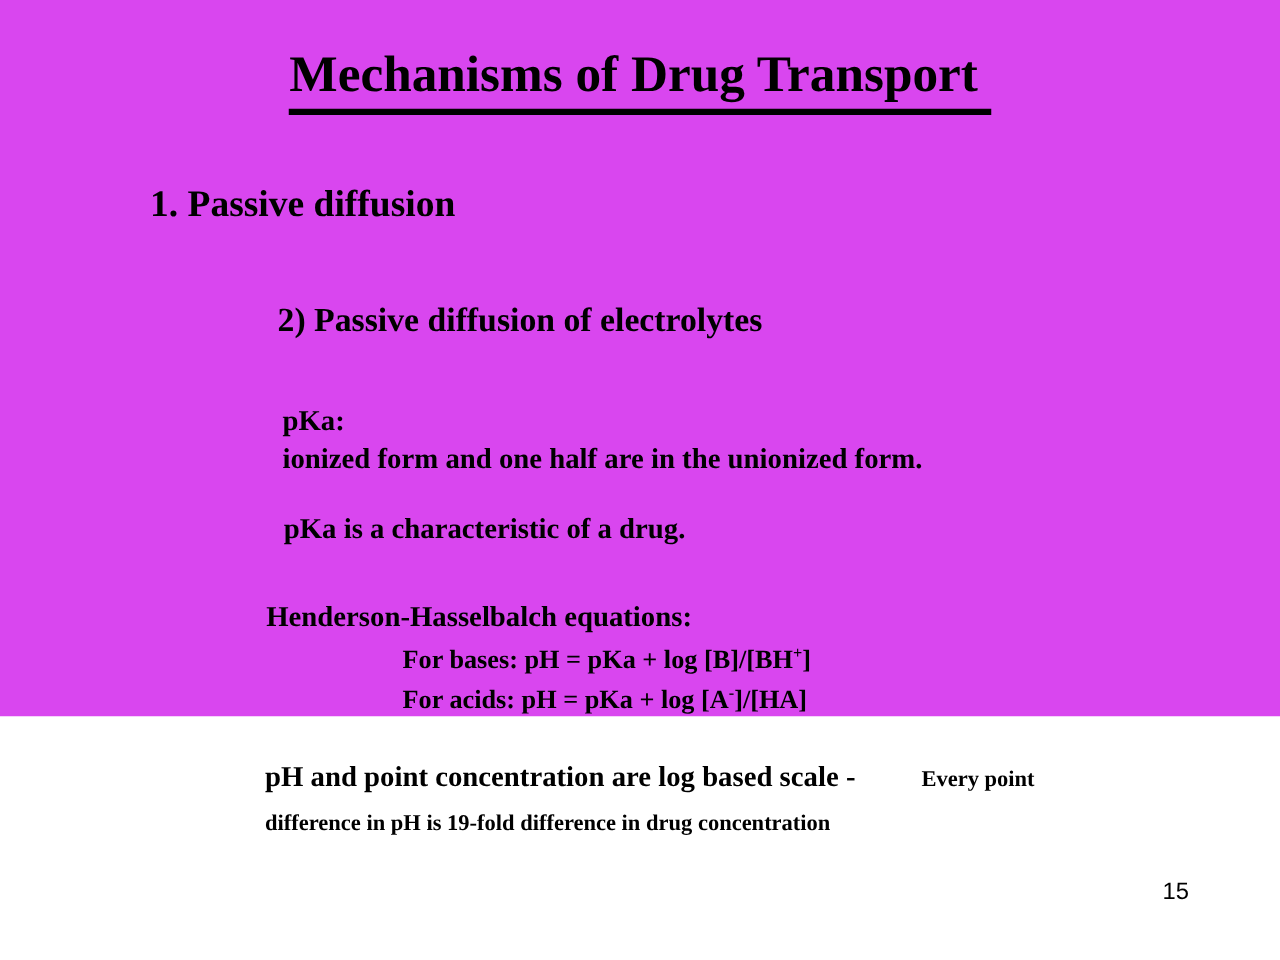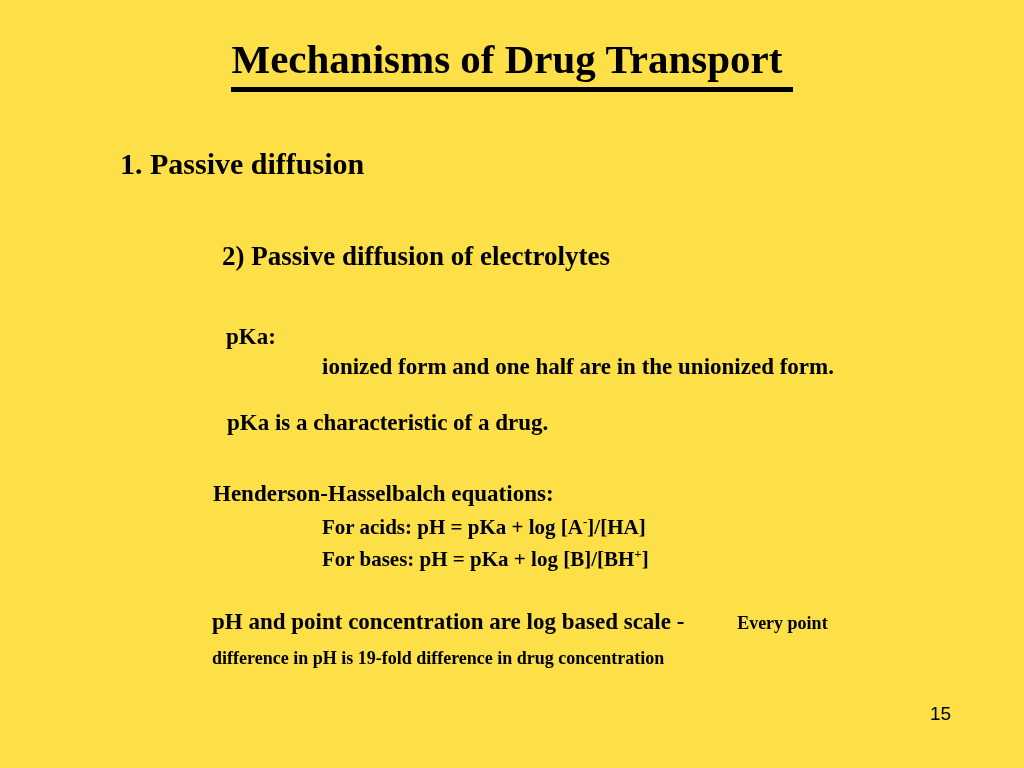--- a/index.html
+++ b/index.html
@@ -12,22 +12,22 @@
     height: 768px;
     background: #ffffff;
     font-family: "Liberation Serif", "DejaVu Serif", serif;
     color: #000000;
     overflow: hidden;
     position: relative;
   }
   .slide {
     position: relative;
     width: 1024px;
-    height: 768px;
-    background: #fde047;
+    height: 573px;
+    background: #d946ef;
   }
 
   
   .title {
     position: absolute;
     left: 0;
     top: 38px;
     width: 1024px;
     text-align: center;
     font-size: 41px;
@@ -80,21 +80,20 @@
     margin-top: 15px;
   }
   .pka-def .term {
     width: 96px;
     flex: 0 0 96px;
   }
   .pka-def .body {
     flex: 1 1 auto;
   }
   .pka-def .cont {
-    margin-left: 96px;
     white-space: pre;
   }
 
   
   .pka-char {
     position: absolute;
     left: 227px;
     top: 408px;
     font-size: 23px;
     font-weight: bold;
@@ -179,22 +178,22 @@
       <span class="term">pKa:</span>
     </div>
     <div class="cont">ionized form and one half are in the unionized form.</div>
   </div>
 
   <div class="pka-char">pKa is a characteristic of a drug.</div>
 
   <div class="hh-head">Henderson-Hasselbalch equations:</div>
 
   <div class="hh-eqs">
+    <div><span>For bases: pH = pKa + log [B]/[BH</span><sup>+</sup><span>]</span></div>
     <div><span>For acids: pH = pKa + log [A</span><sup>-</sup><span>]/[HA]</span></div>
-    <div><span>For bases: pH = pKa + log [B]/[BH</span><sup>+</sup><span>]</span></div>
   </div>
 
   <div class="logpara">
     <span class="big">pH and point concentration are log based scale - </span><span class="small">Every point</span>
     <div class="line2">difference in pH is 19-fold difference in drug concentration</div>
   </div>
 
   <div class="pagenum">15</div>
 
 </div>

